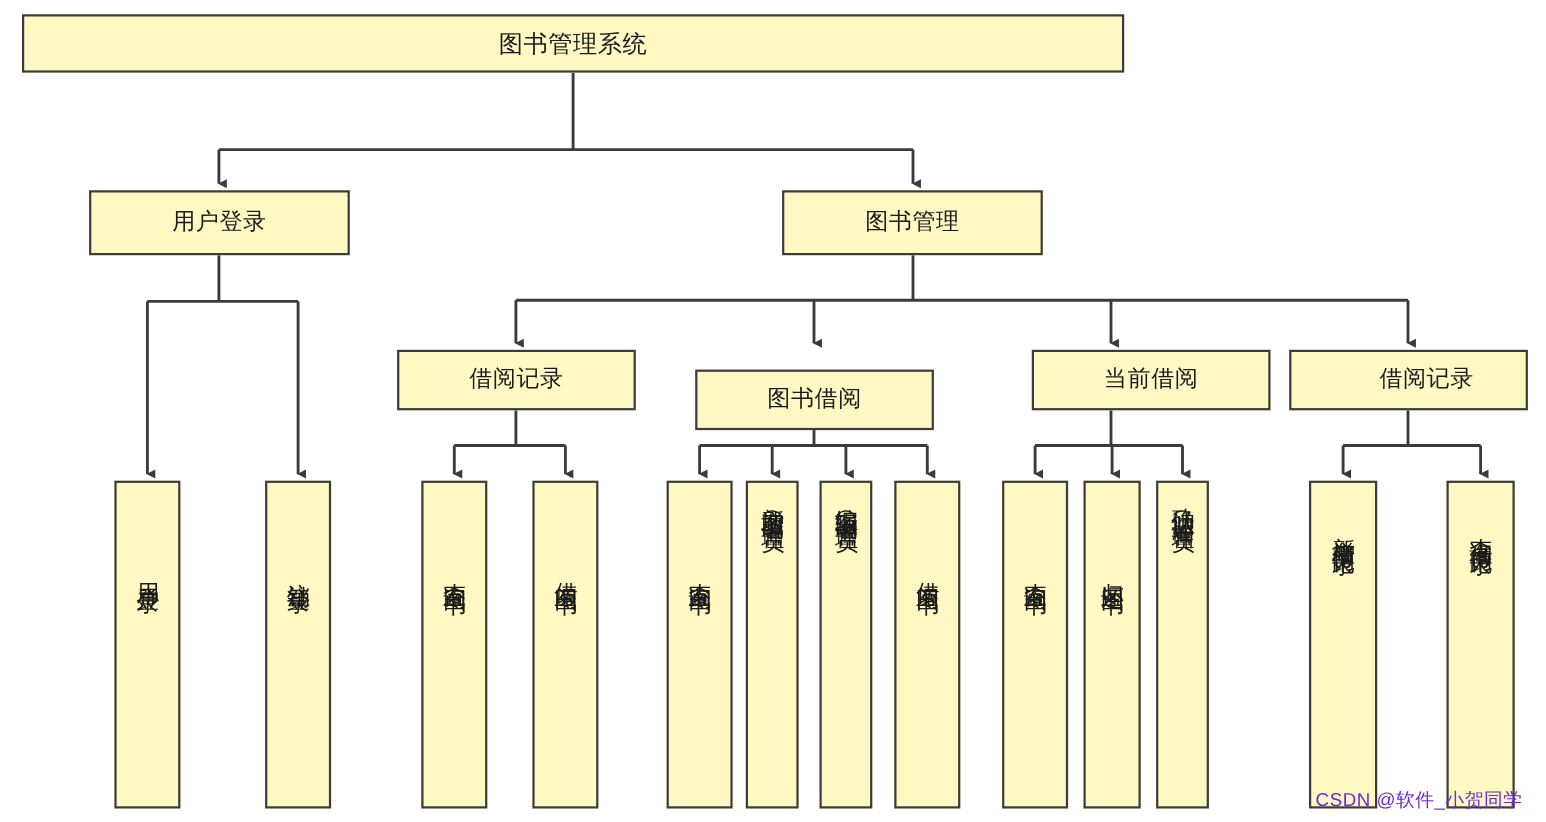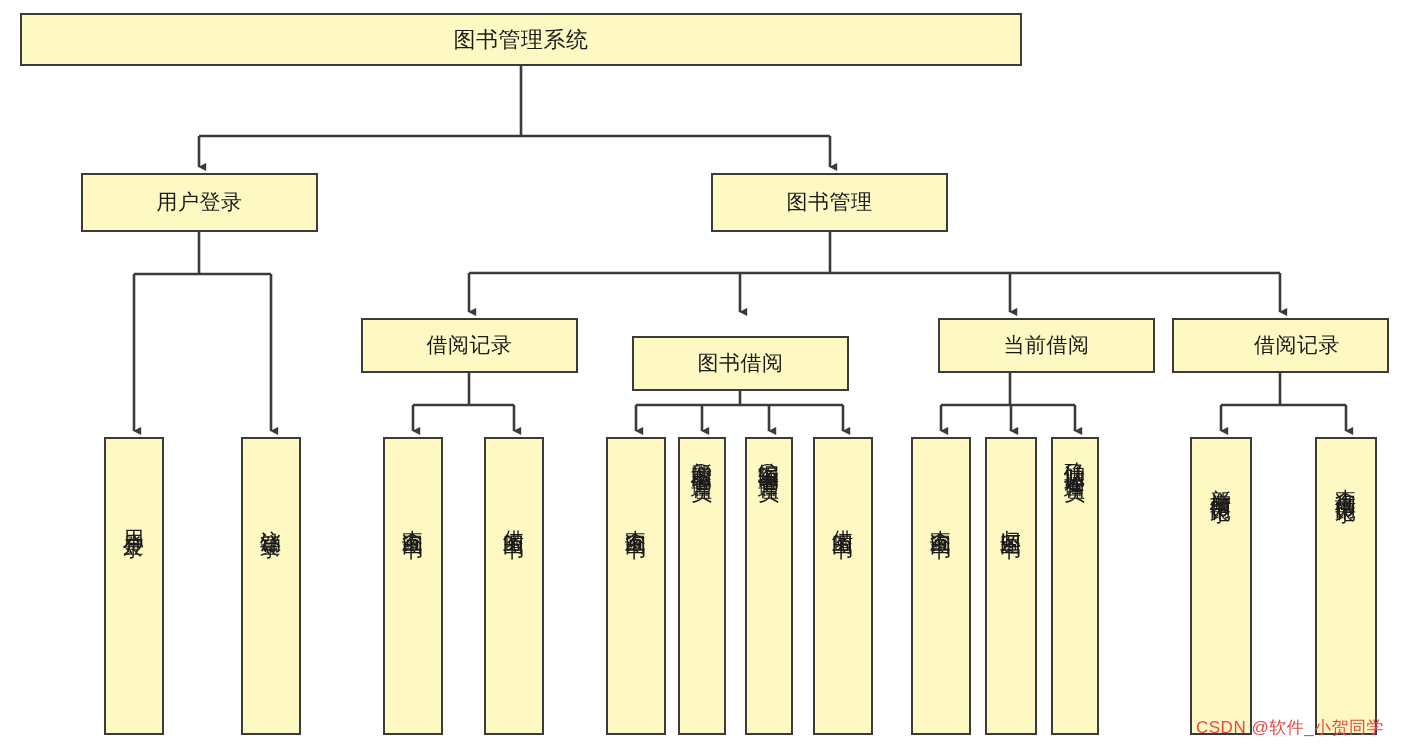--- a/index.html
+++ b/index.html
@@ -66,21 +66,21 @@
     font-size: 21px;
     letter-spacing: 3px;
     line-height: 1;
   }
   .node.vert.mid .node-label {
     margin-top: 0;
   }
   .watermark {
     position: absolute;
     font-size: 17px;
-    color: #ef4444;
+    color: #6d28d9;
     white-space: nowrap;
     z-index: 5;
     letter-spacing: 0.5px;
   }
 </style>
 </head>
 <body>
 
 <div id="diagram-canvas">
 

